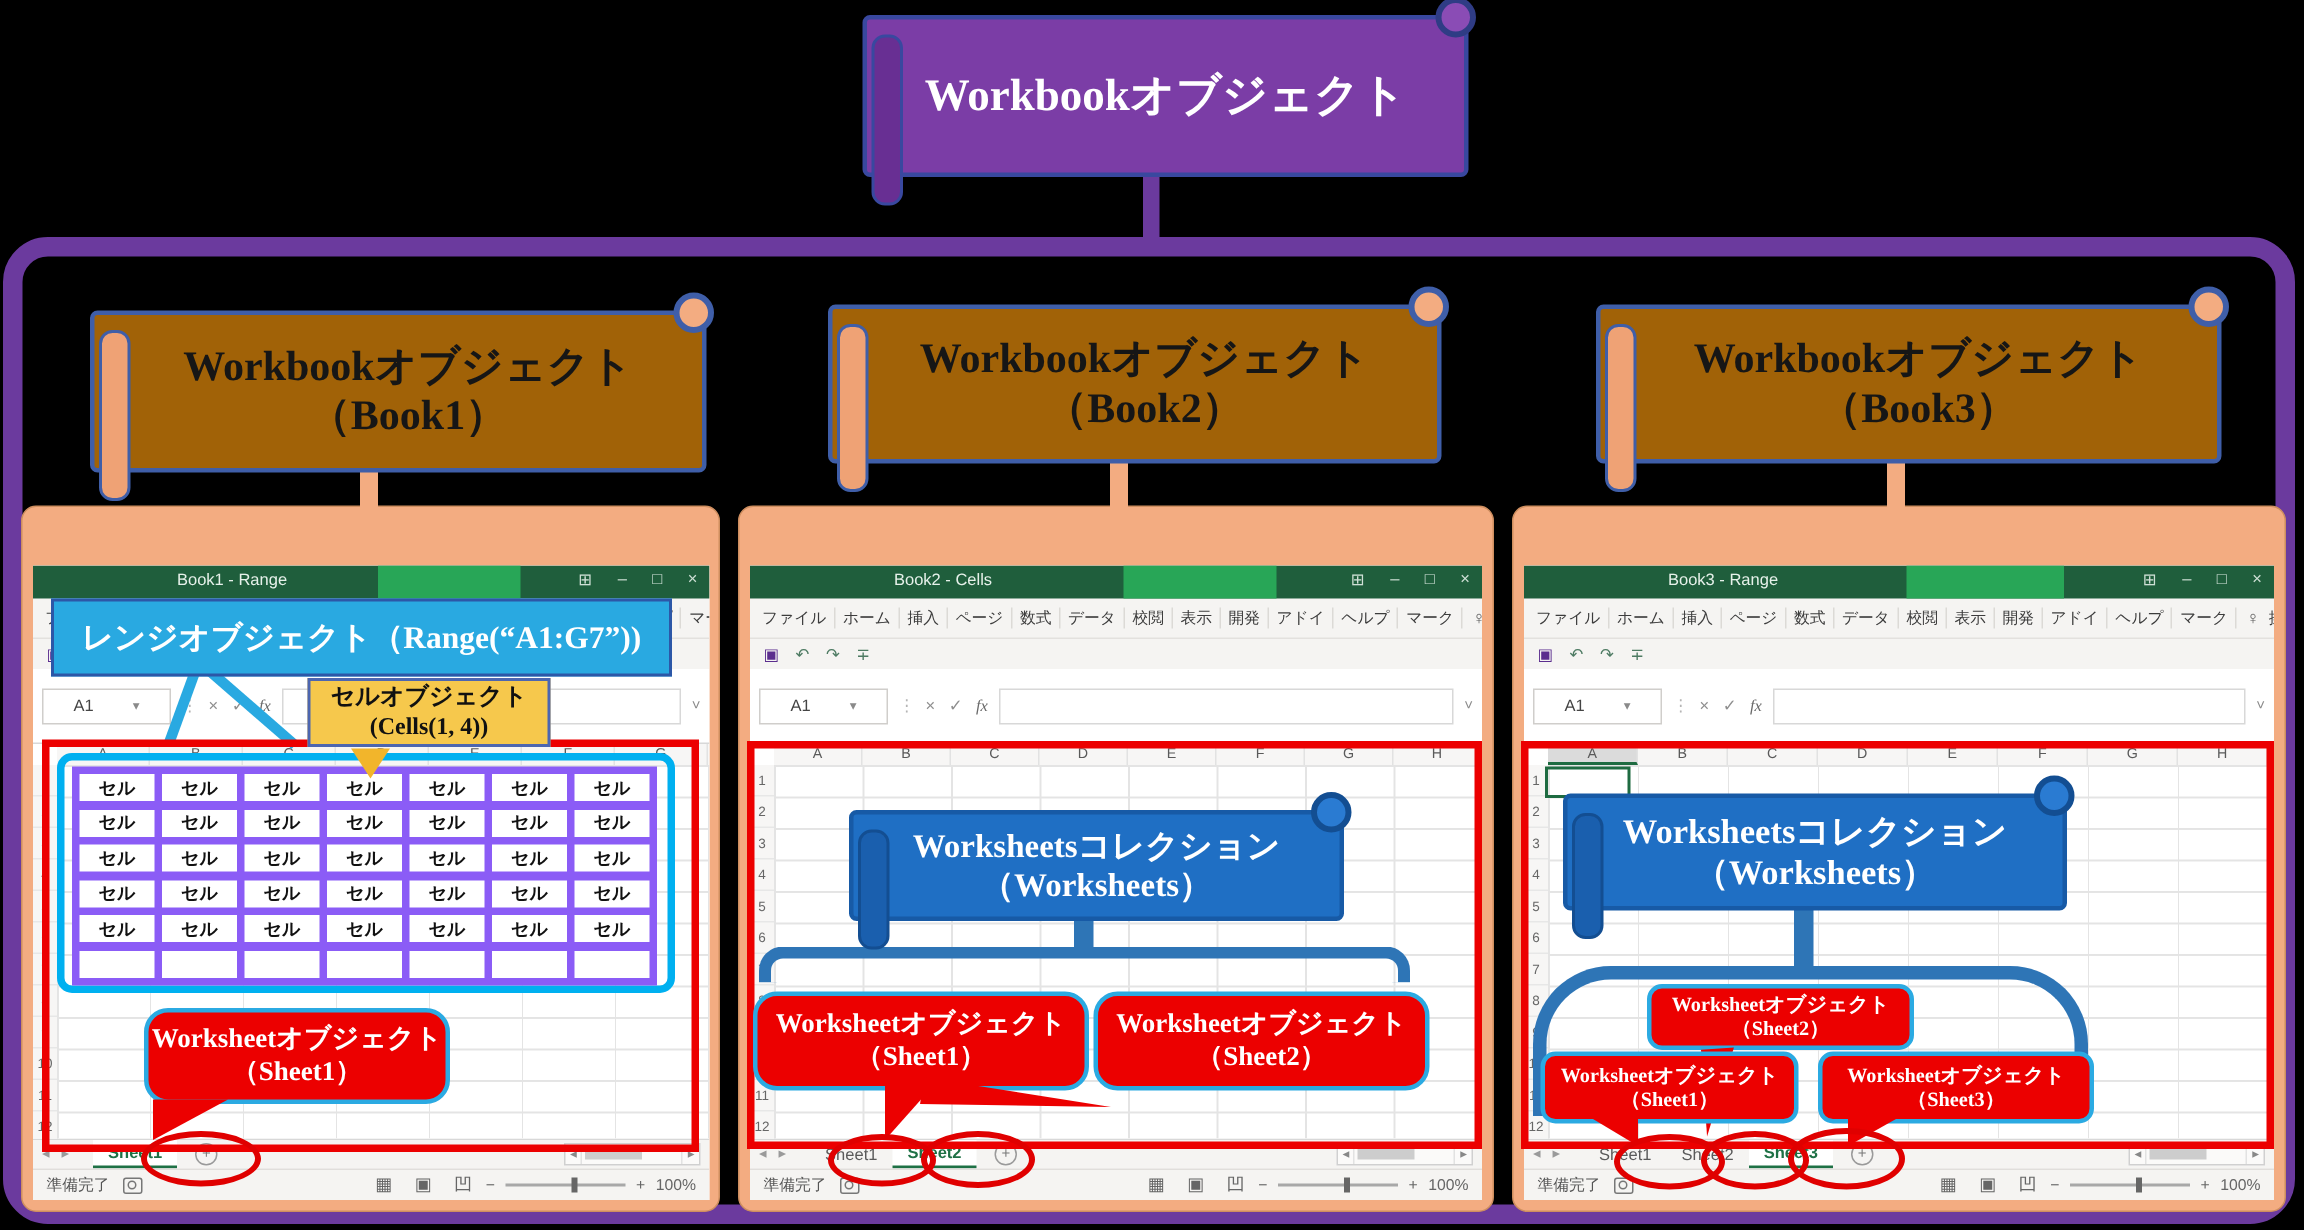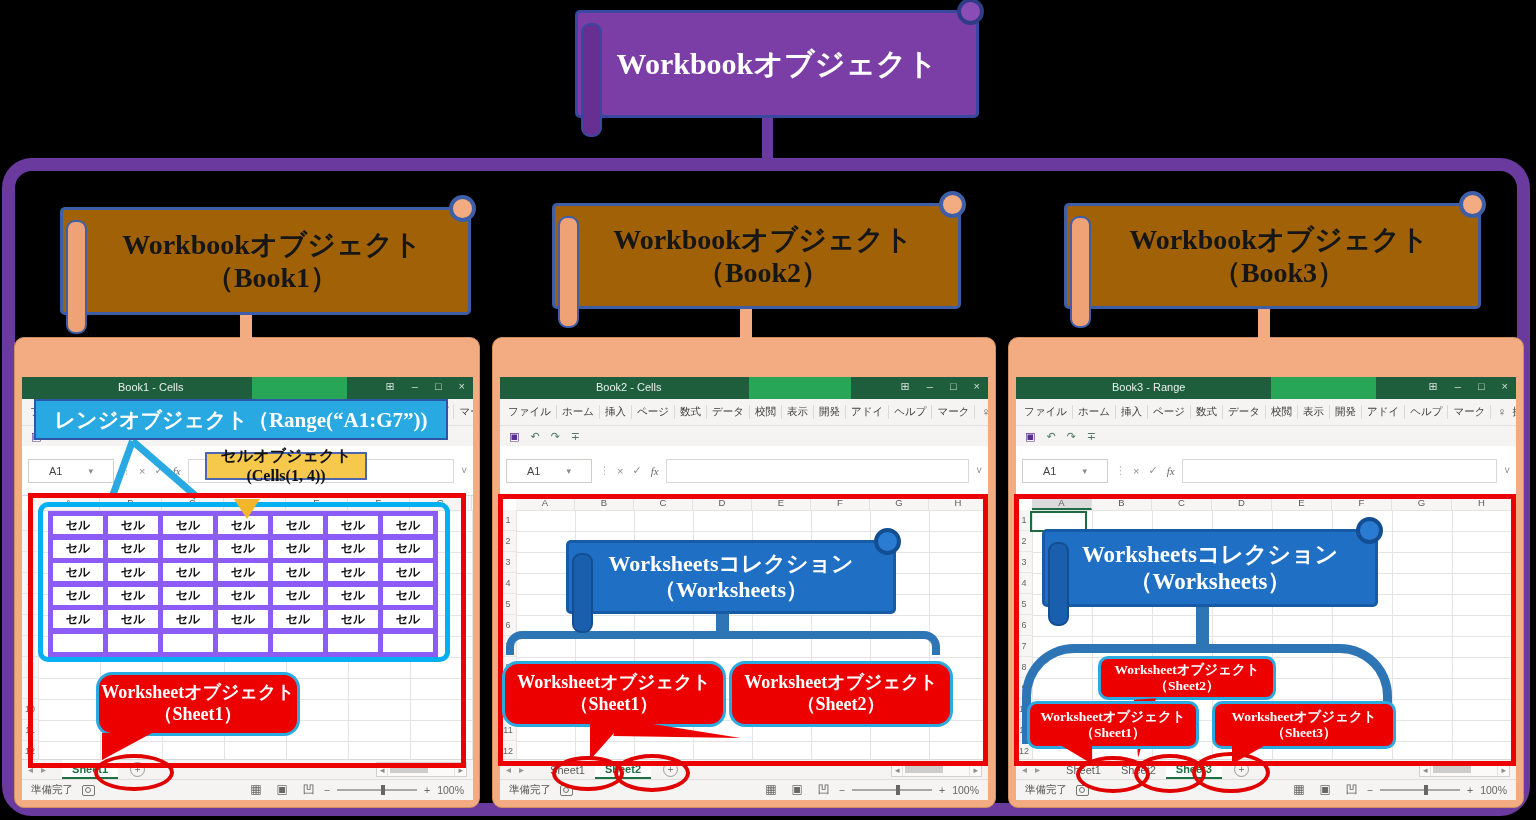--- a/index.html
+++ b/index.html
@@ -120,21 +120,21 @@
   <span class="roll"></span>
   <span class="curl"></span>
   <span>Workbookオブジェクト</span>
   <span>（Book1）</span>
 </div>
 <div class="abs connector-orange" style="left:240px;top:309px;width:12px;height:30px;"></div>
 <div class="abs frame" style="left:14px;top:337px;width:466px;height:471px;"></div>
 
 <div class="abs window b1" style="left:22px;top:377px;width:451px;height:423px;">
   <div class="titlebar">
-    <span class="title-text">Book1 - Cells</span>
+    <span class="title-text">Book1 - Range</span>
     <span class="green-band"></span>
     <span class="win-controls">
       <span>⊞</span>
       <span>–</span>
       <span>□</span>
       <span>×</span>
     </span>
   </div>
   <div class="menubar">
     <span class="menu-list">
@@ -275,24 +275,24 @@
     <span class="cellbox">セル</span>
     <span class="cellbox">セル</span>
     <span class="cellbox"></span>
     <span class="cellbox"></span>
     <span class="cellbox"></span>
     <span class="cellbox"></span>
     <span class="cellbox"></span>
     <span class="cellbox"></span>
     <span class="cellbox"></span>
   </div>
-<div class="abs labelcyan serif" style="left:34px;top:399px;width:414px;height:41px;">
+<div class="abs labelcyan serif" style="left:34px;top:399px;width:414px;height:52px;">
   <span>レンジオブジェクト（Range(“A1:G7”))</span>
 </div>
-<div class="abs labelyellow serif" style="left:205px;top:452px;width:162px;height:28px;">
+<div class="abs labelyellow serif" style="left:205px;top:452px;width:162px;height:46px;">
   <span>セルオブジェクト</span>
   <span>(Cells(1, 4))</span>
 </div>
 <div class="abs yarrow" style="left:234px;top:499px;"></div>
 <div class="abs bubble serif" style="left:96px;top:672px;width:204px;height:64px;font-size:18px;">
   <span>Worksheetオブジェクト</span>
   <span>（Sheet1）</span>
 </div>
 <div class="abs tail" style="left:102px;top:733px;border-top:27px solid #EC0000;border-right:50px solid transparent;"></div>
 <div class="abs ellipse" style="left:94px;top:754px;width:72px;height:29px;"></div>

